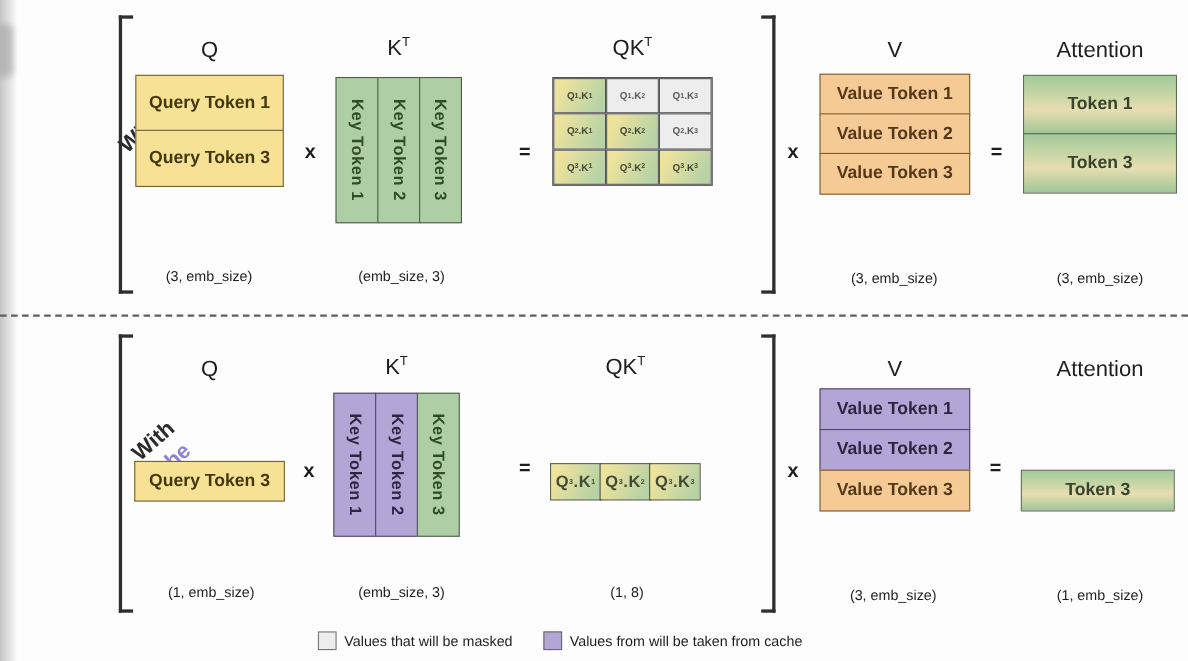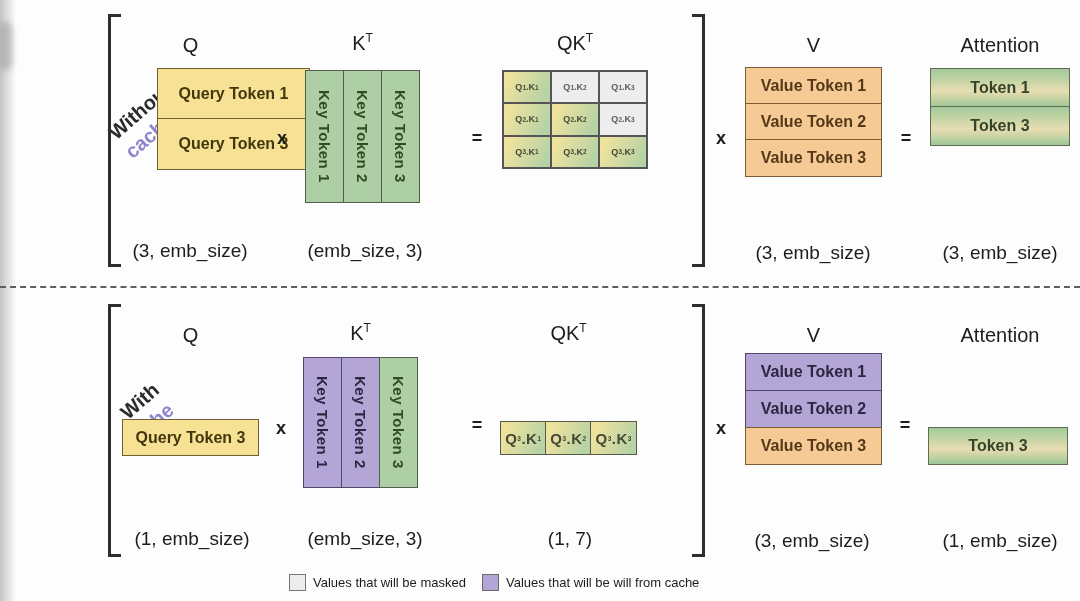--- a/index.html
+++ b/index.html
@@ -18,21 +18,21 @@
     font-size:20px;font-weight:700;line-height:25px;}
   .side-label .l1{color:#2b2b2b;display:block;}
   .side-label .l2{color:#8d85d0;display:block;transform:translateX(-9px);}
 
   .bracket{width:13px;}
   .bracket-l{border-left:3px solid #2e2e2e;border-top:3px solid #2e2e2e;border-bottom:3px solid #2e2e2e;}
   .bracket-r{border-right:3px solid #2e2e2e;border-top:3px solid #2e2e2e;border-bottom:3px solid #2e2e2e;}
 
   .mtitle{font-size:20px;text-align:center;color:#1d1d1d;height:28px;line-height:28px;}
   .mtitle sup{font-size:12px;}
-  .dim{font-size:19px;text-align:center;color:#1d1d1d;height:26px;line-height:26px;}
+  .dim{font-size:13px;text-align:center;color:#1d1d1d;height:26px;line-height:26px;}
   .op{font-size:18px;font-weight:700;text-align:center;color:#1d1d1d;height:28px;line-height:28px;}
 
   .matrix{display:flex;}
   .matrix.rows{flex-direction:column;}
   .matrix.cols{flex-direction:row;}
   .matrix.grid{display:grid;grid-template-columns:repeat(3,1fr);grid-template-rows:repeat(3,1fr);border:1px solid #555;}
 
   .cell{flex:1;display:flex;align-items:center;justify-content:center;
     border:1.5px solid #555;box-sizing:border-box;font-weight:700;font-size:16px;}
   .rows .cell + .cell{margin-top:-1.5px;}
@@ -45,21 +45,21 @@
   .green{background:#aecfa5;border-color:#4f5f4a;color:#2f4c24;}
   .orange{background:#f5ca94;border-color:#7d5c34;color:#53381a;}
   .purple{background:#b3a6d6;border-color:#514768;color:#2e2540;}
   .masked{background:#ededed;border-color:#8a8a8a;color:#5c5c5c;}
   .score{background:linear-gradient(115deg,#efe39c 12%,#b6d2a6 88%);border-color:#5a5a4a;color:#454a36;}
   .att{background:linear-gradient(180deg,#a3ca9b 0%,#c6d5a5 32%,#e8ddb2 58%,#c2d2a2 80%,#9dc596 100%);
     border-color:#5f6d55;color:#35452c;}
 
   .divider{height:0;border-top:2px dashed #5f5f5f;}
 
-  .legend{display:flex;align-items:center;gap:16px;font-size:13px;color:#1c1c1c;}
+  .legend{display:flex;align-items:center;gap:28px;font-size:13px;color:#1c1c1c;}
   .legend-item{display:flex;align-items:center;gap:7px;}
   .swatch{width:17px;height:17px;box-sizing:border-box;border:1.5px solid #777;}
   .swatch.masked-sw{background:#ededed;}
   .swatch.purple-sw{background:#b3a6d6;border-color:#6a6a6a;}
 </style>
 </head>
 <body>
 
 <div id="canvas">
   <div class="edge-fade"></div>
@@ -68,21 +68,21 @@
   <div class="abs side-label" style="left:78px;top:92px;">
     <span class="l1">Without</span>
     <span class="l2">cache</span>
   </div>
 
   <div class="abs bracket bracket-l" style="left:108px;top:14px;height:253px;"></div>
 
   <div class="abs mtitle" style="left:123px;top:26px;width:135px;">
     <span>Q</span><sup></sup>
   </div>
-  <div class="abs matrix rows" style="left:123px;top:68px;width:153px;height:102px;margin-left:34px;">
+  <div class="abs matrix rows" style="left:123px;top:68px;width:135px;height:102px;">
       <div class="cell yellow">Query Token 1</div>
       <div class="cell yellow">Query Token 3</div>
     </div>
 
   <div class="abs op" style="left:267px;top:124px;width:30px;">x</div>
 
   <div class="abs mtitle" style="left:305px;top:24px;width:115px;">
     <span>K</span><sup>T</sup>
   </div>
   <div class="abs matrix cols" style="left:305px;top:70px;width:115px;height:133px;">
@@ -119,21 +119,21 @@
       <div class="cell orange">Value Token 1</div>
       <div class="cell orange">Value Token 2</div>
       <div class="cell orange">Value Token 3</div>
     </div>
 
   <div class="abs op" style="left:891px;top:124px;width:30px;">=</div>
 
   <div class="abs mtitle" style="left:920px;top:26px;width:160px;">
     <span>Attention</span><sup></sup>
   </div>
-  <div class="abs matrix rows" style="left:930px;top:68px;width:140px;height:78px;">
+  <div class="abs matrix rows" style="left:930px;top:68px;width:140px;height:108px;">
       <div class="cell att">Token 1</div>
       <div class="cell att">Token 3</div>
     </div>
 
   <div class="abs dim" style="left:110px;top:238px;width:160px;">(3, emb_size)</div>
   <div class="abs dim" style="left:285px;top:238px;width:160px;">(emb_size, 3)</div>
   <div class="abs dim" style="left:733px;top:240px;width:160px;">(3, emb_size)</div>
   <div class="abs dim" style="left:920px;top:240px;width:160px;">(3, emb_size)</div>
 
   <div class="abs divider" style="left:0;top:286px;width:1080px;"></div>
@@ -191,27 +191,27 @@
 
   <div class="abs mtitle" style="left:920px;top:316px;width:160px;">
     <span>Attention</span><sup></sup>
   </div>
   <div class="abs matrix rows" style="left:928px;top:427px;width:140px;height:38px;">
       <div class="cell att">Token 3</div>
     </div>
 
   <div class="abs dim" style="left:112px;top:526px;width:160px;">(1, emb_size)</div>
   <div class="abs dim" style="left:285px;top:526px;width:160px;">(emb_size, 3)</div>
-  <div class="abs dim" style="left:490px;top:526px;width:160px;">(1, 7)</div>
+  <div class="abs dim" style="left:490px;top:526px;width:160px;">(1, 8)</div>
   <div class="abs dim" style="left:732px;top:528px;width:160px;">(3, emb_size)</div>
   <div class="abs dim" style="left:920px;top:528px;width:160px;">(1, emb_size)</div>
 
   <div class="abs legend" style="left:289px;top:574px;">
     <div class="legend-item">
       <span class="swatch masked-sw"></span>
       <span>Values that will be masked</span>
     </div>
     <div class="legend-item">
       <span class="swatch purple-sw"></span>
-      <span>Values that will be will from cache</span>
+      <span>Values from will be taken from cache</span>
     </div>
   </div>
 </div>
 
 </body></html>

